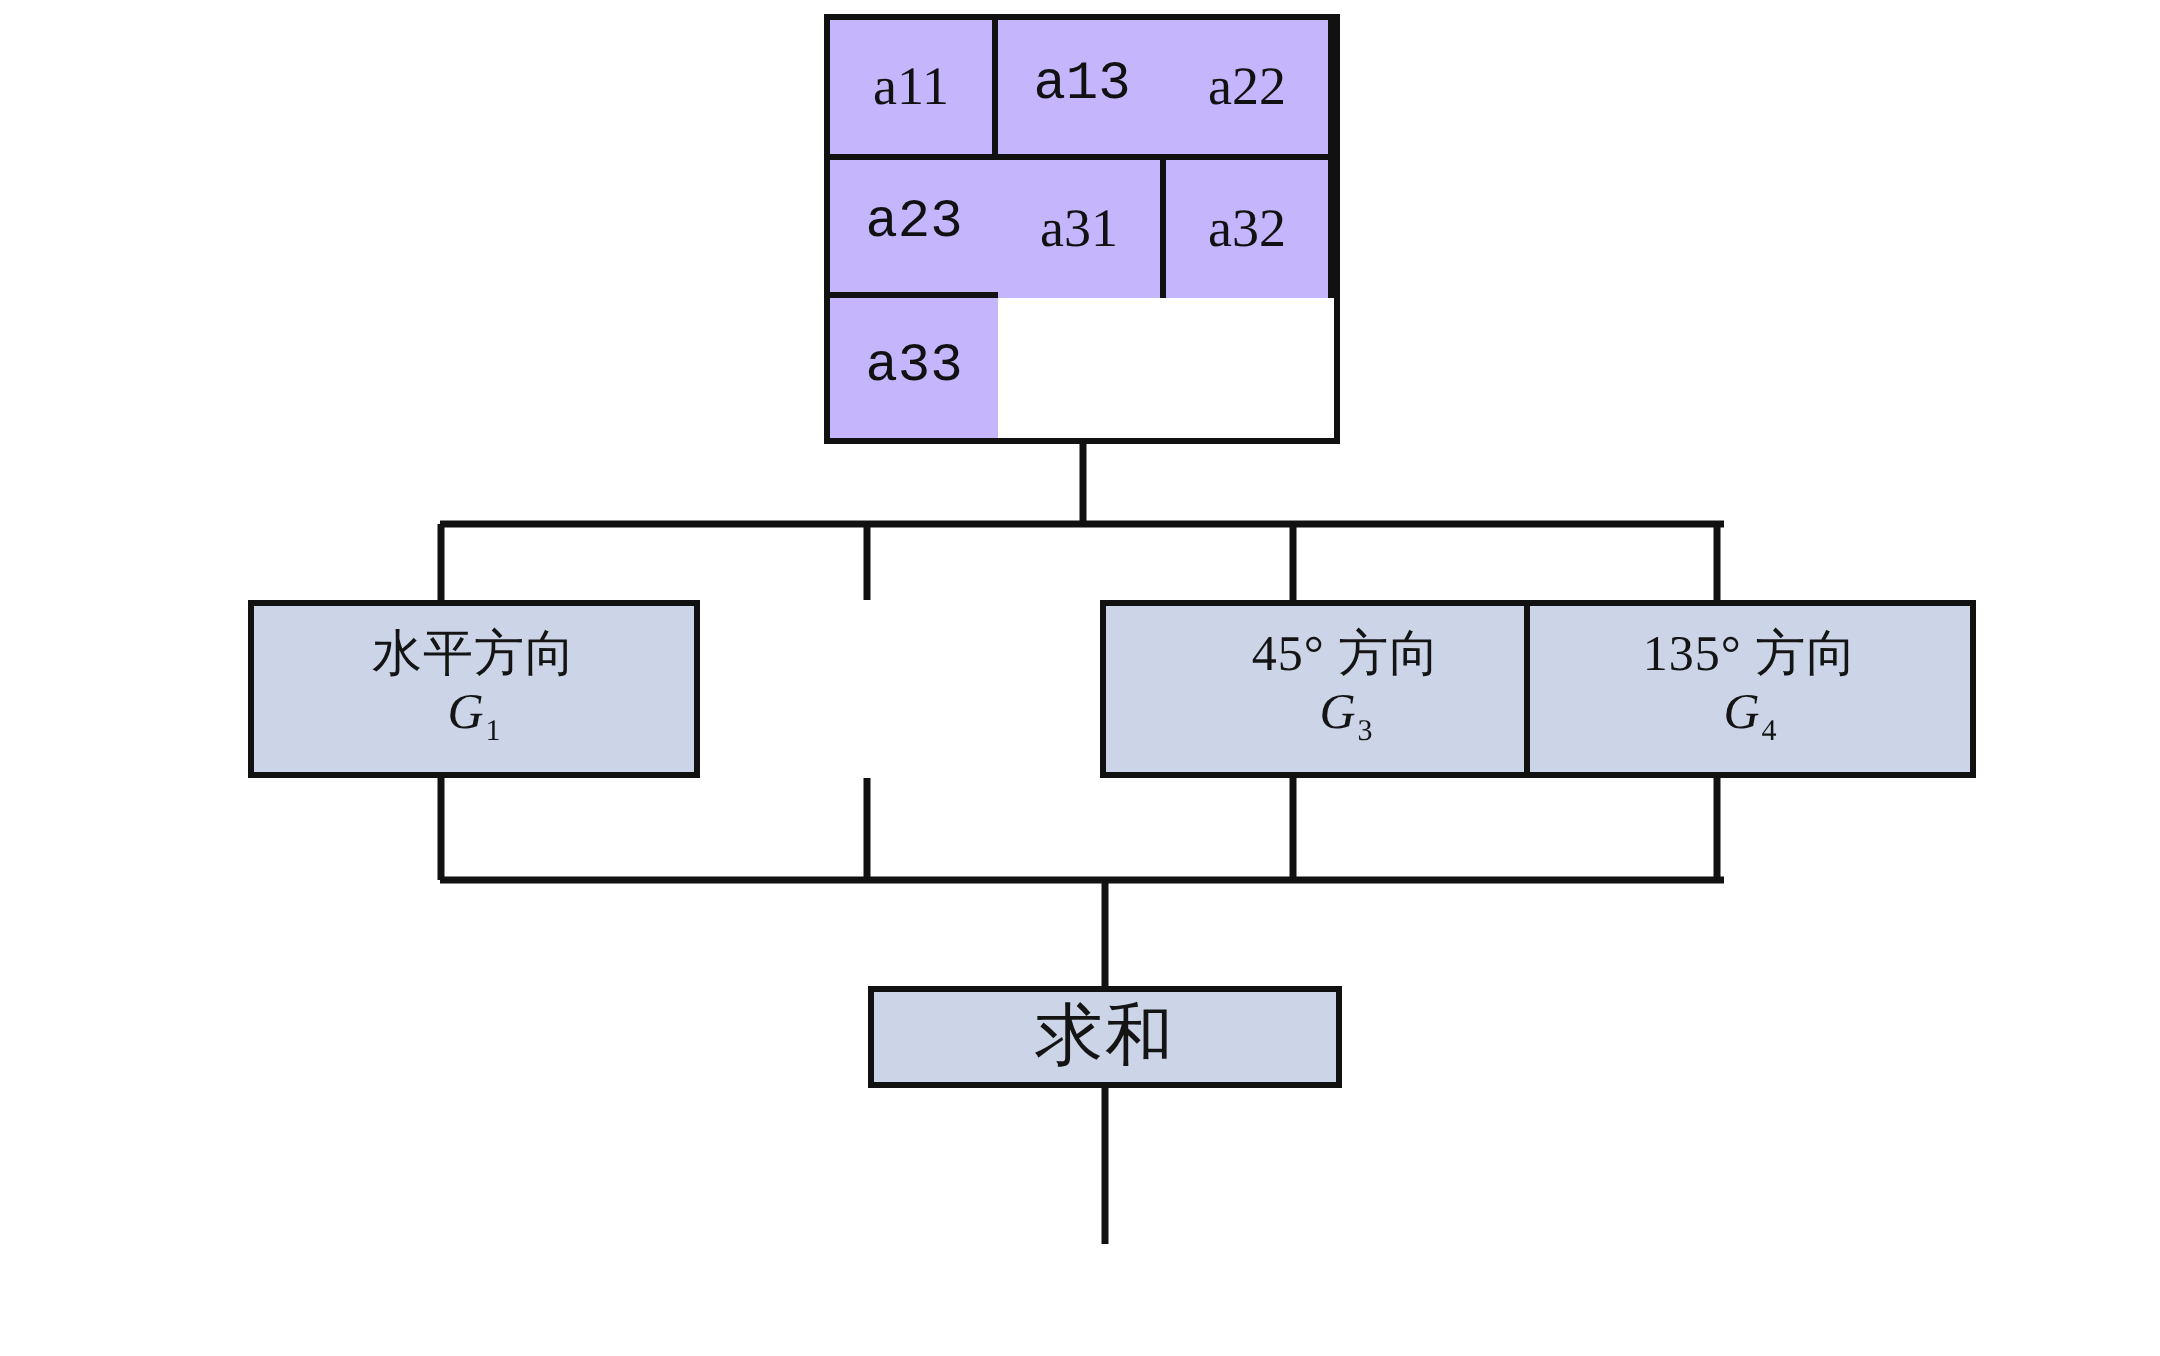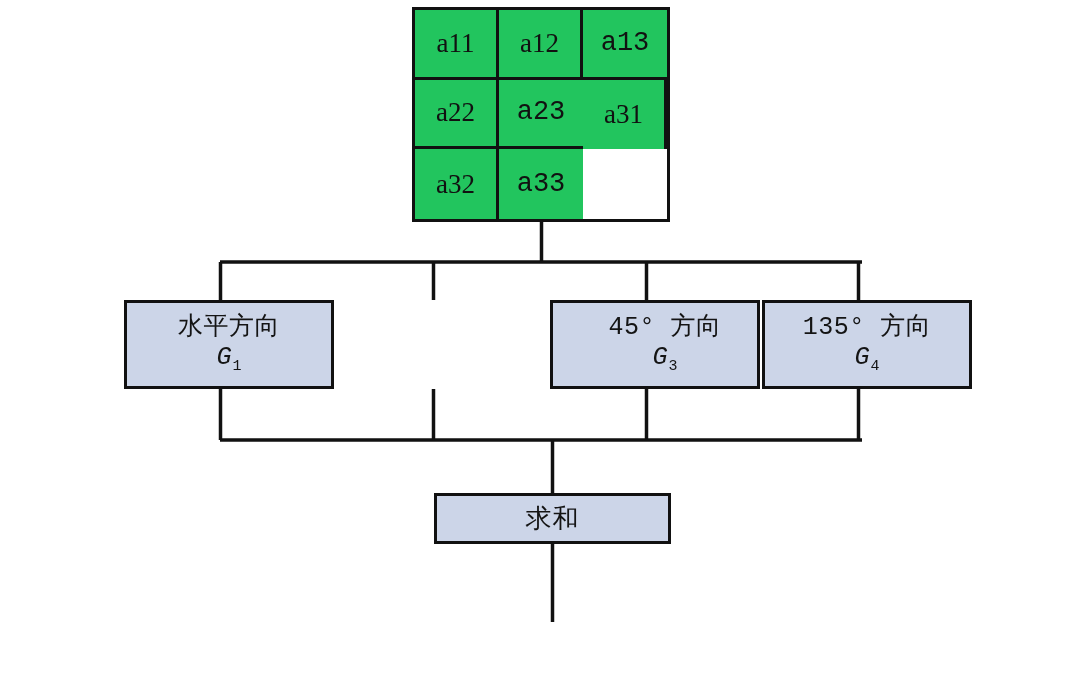--- a/index.html
+++ b/index.html
@@ -48,43 +48,42 @@
   .matrix-cell {
     border-right: 3px solid #111111;
     border-bottom: 3px solid #111111;
     box-sizing: border-box;
     display: flex;
     align-items: center;
     justify-content: center;
     font-size: 27px;
     line-height: 1;
     color: #111111;
-    background: #22c55e;
+    background: #c4b5fd;
   }
   .matrix-cell.col-last { border-right: none; font-family: Liberation Mono, monospace; }
   .matrix-cell.row-last { border-bottom: none; }
 
   
   .proc-box {
     position: absolute;
     border: 3px solid #111111;
     box-sizing: border-box;
     background: #ccd5e8;
     display: flex;
     flex-direction: column;
     align-items: center;
     justify-content: center;
     z-index: 2;
     color: #141414;
   }
   .dir-box {
-    width: 210px;
+    width: 226px;
     height: 89px;
     top: 300px;
-    font-family: Liberation Mono, monospace;
   }
   .dir-title {
     font-size: 25px;
     line-height: 1.1;
     letter-spacing: 0.5px;
     white-space: nowrap;
   }
   .dir-symbol {
     font-size: 25px;
     font-style: italic;
@@ -109,21 +108,21 @@
     width: 237px;
     height: 51px;
   }
   #box-output {
     left: 453px;
     top: 622px;
     width: 200px;
     height: 51px;
   }
   .term-label {
-    font-size: 26px;
+    font-size: 34px;
     line-height: 1;
     letter-spacing: 1px;
     white-space: nowrap;
     font-family: Liberation Serif, serif;
   }
 </style>
 </head>
 <body>
 
 <div id="diagram-root">
@@ -148,21 +147,20 @@
       <path d="M 220 440 L 862 440"></path>
 
       <path d="M 552.5 440 L 552.5 493"></path>
 
       <path d="M 552.5 544 L 552.5 622"></path>
     </g>
   </svg>
 
   <div id="kernel-matrix">
     <div class="matrix-cell">a11</div>
-    <div class="matrix-cell">a12</div>
     <div class="matrix-cell col-last">a13</div>
 
     <div class="matrix-cell">a22</div>
     <div class="matrix-cell col-last">a23</div>
 
     <div class="matrix-cell row-last">a31</div>
     <div class="matrix-cell row-last">a32</div>
     <div class="matrix-cell col-last row-last">a33</div>
   </div>
 

